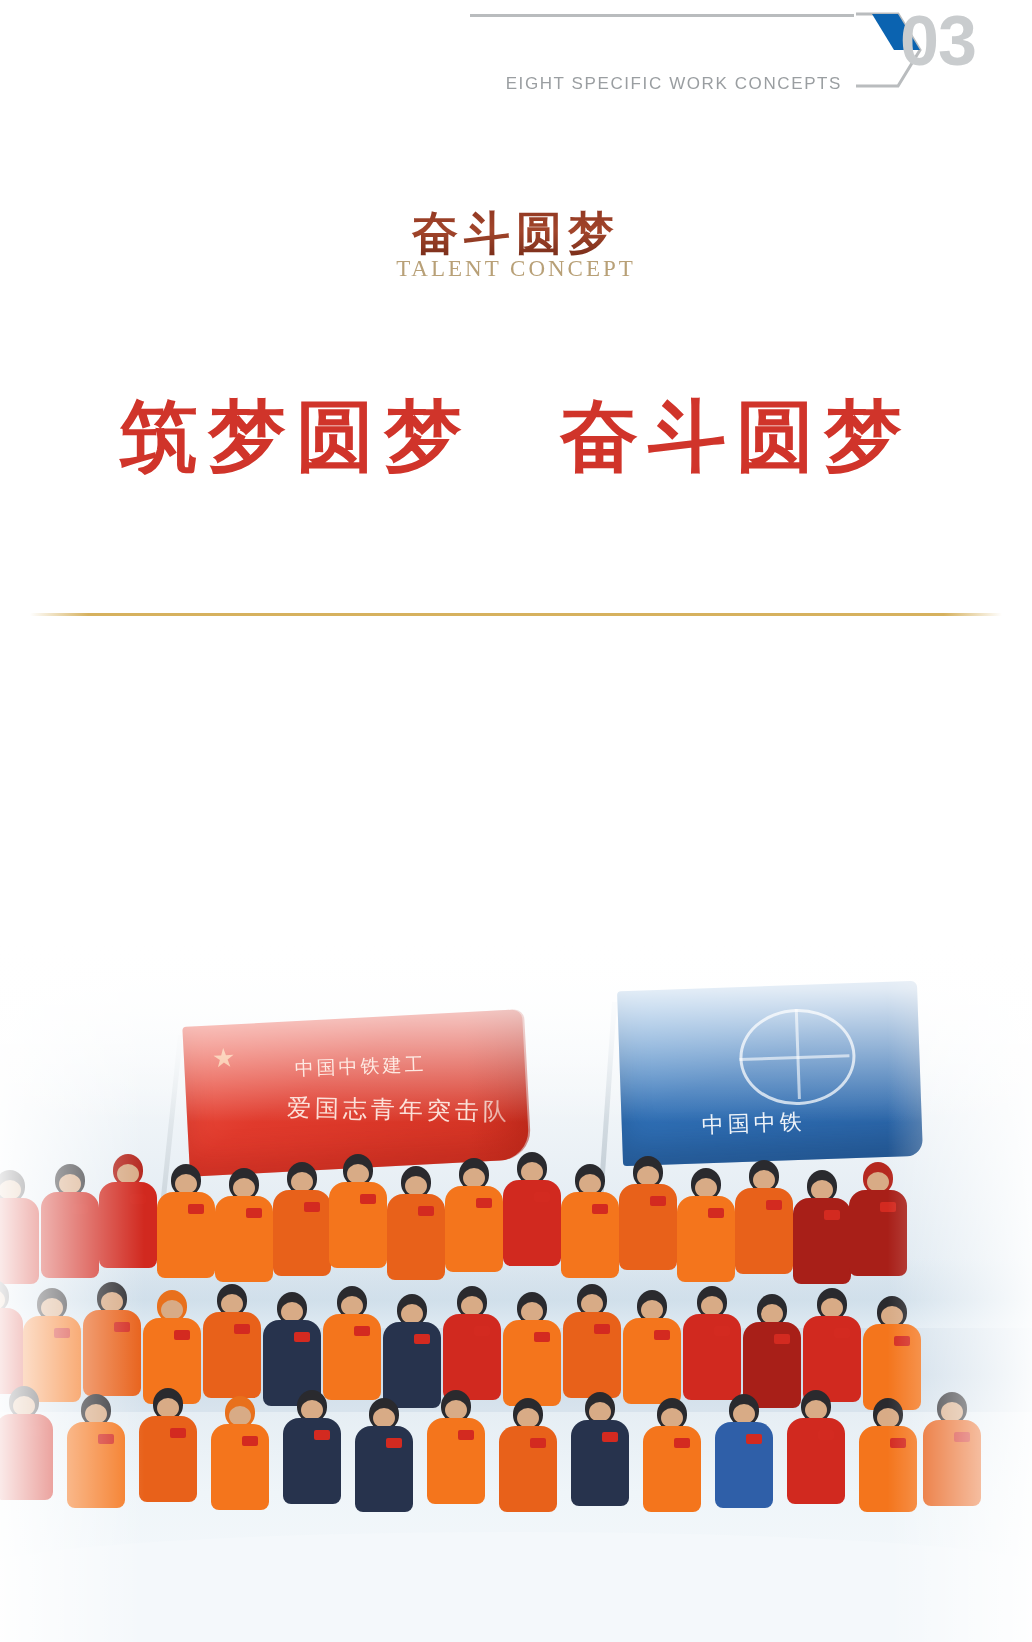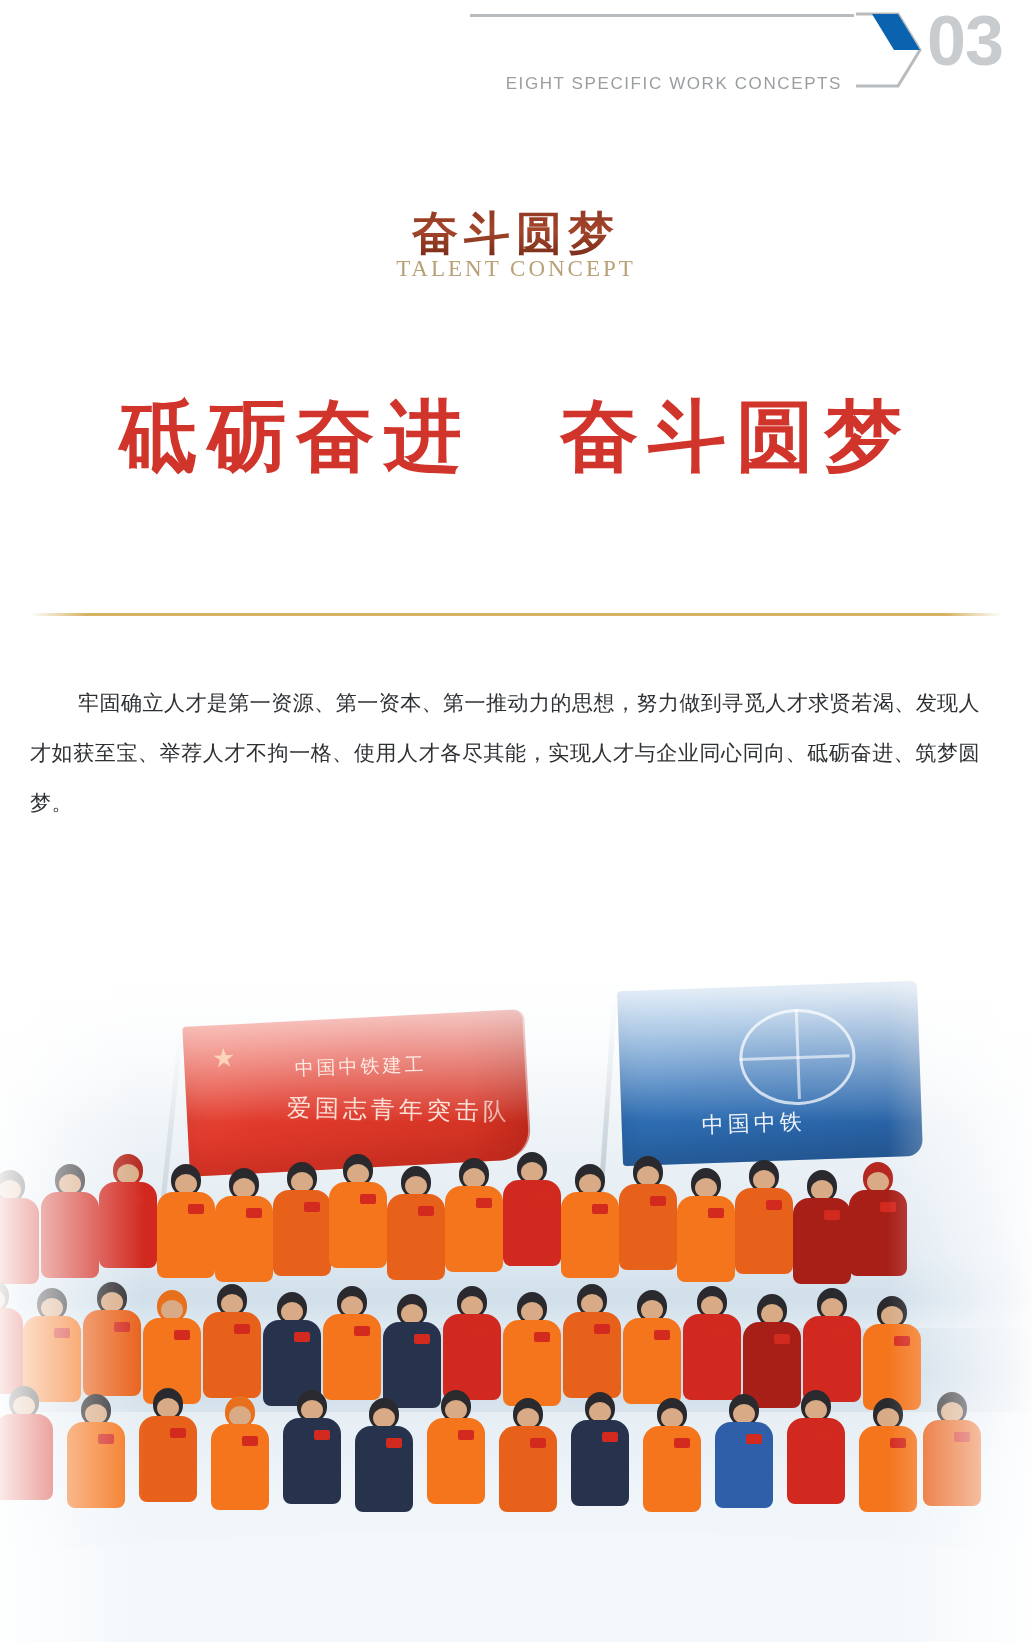--- a/index.html
+++ b/index.html
@@ -37,21 +37,21 @@
   .header-chev {
     position: absolute;
     left: 854px;
     top: 12px;
     width: 70px;
     height: 78px;
   }
   .header-chev svg { display: block; }
   .header-num {
     position: absolute;
-    left: 927px;
+    left: 900px;
     top: 6px;
     font-family: "Liberation Sans", sans-serif;
     font-size: 70px;
     font-weight: bold;
     color: #c9ccce;
     letter-spacing: -1px;
     line-height: 1;
   }
   .header-cn {
     position: absolute;
@@ -384,25 +384,24 @@
         <polygon points="18,2 44,2 66,38 40,38" fill="#0b63b0"></polygon>
       </svg>
     </div>
     <div class="header-num">03</div>
     <div class="header-en">EIGHT SPECIFIC WORK CONCEPTS</div>
   </div>
 
   <div class="title-cn">奋斗圆梦</div>
   <div class="title-en">TALENT CONCEPT</div>
 
-  <div class="slogan">砥砺奋进　奋斗圆梦</div>
+  <div class="slogan">筑梦圆梦　奋斗圆梦</div>
 
   <div class="divider"></div>
 
-  <div class="body-text">牢固确立人才是第一资源、第一资本、第一推动力的思想，努力做到寻觅人才求贤若渴、发现人才如获至宝、举荐人才不拘一格、使用人才各尽其能，实现人才与企业同心同向、砥砺奋进、筑梦圆梦。</div>
 
   <div class="photo">
     <div class="sky"></div>
     <div class="horizon"></div>
     <div class="snow"></div>
 
     <div class="pole-red"></div>
     <div class="flag-red">
       <div class="flag-red-star">★</div>
       <div class="flag-red-t1">中国中铁建工</div>

